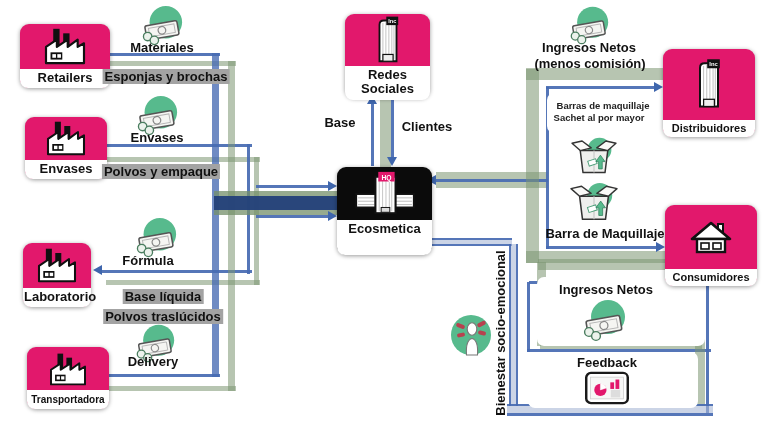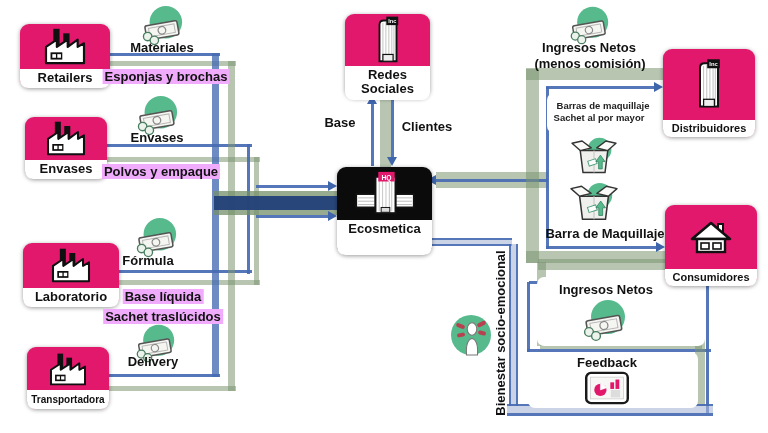--- a/index.html
+++ b/index.html
@@ -25,21 +25,21 @@
   .node.black{background:#0b0b0b;}
   .node .icon-area{flex:1;display:flex;align-items:center;justify-content:center;}
   .node .plate{background:#fff;border-radius:0 0 8px 8px;text-align:center;font-weight:bold;
                font-size:13px;padding:2px 1px 3px 1px;line-height:1.1;}
   .node .plate.sm{font-size:10px;padding:4px 0;}
   .node .plate.md{font-size:11px;}
   
   #node-ecosmetica .plate{border-radius:0 0 8px 8px;height:30px;padding-top:2px;}
   .flabel{position:absolute;z-index:4;font-weight:bold;font-size:13px;white-space:nowrap;
           transform:translateX(-50%);}
-  .flabel.mask{background:#f0abfc;padding:0 2px;}
+  .flabel.mask{background:#a3a3a3;padding:0 2px;}
   .flabel.small{font-size:9.5px;color:#222;}
   .icon{position:absolute;z-index:4;}
   .vlabel{position:absolute;z-index:4;font-weight:bold;font-size:13px;white-space:nowrap;
           transform:translate(-50%,-50%) rotate(-90deg);}
 </style>
 </head>
 <body>
 
 <div id="canvas">
 
@@ -126,21 +126,21 @@
         <rect x="26" y="7" width="7" height="13" fill="#101010"></rect>
         <path d="M7 40 V22 L19 14 V22 L31 14 V22 L42 14 V22 L49 18 V40 Z" fill="#fff" stroke="#101010" stroke-width="2.4" stroke-linejoin="round"></path>
         <rect x="12" y="28" width="13" height="8" fill="#0f0f0f"></rect>
         <rect x="14" y="30" width="4" height="4" fill="#fff"></rect>
           <rect x="19.5" y="30" width="4" height="4" fill="#fff"></rect>
       </svg>
     </div>
     <div class="plate">Envases</div>
   </div>
 
-  <div class="node" id="node-laboratorio" style="left:23px;top:243px;width:96px;height:64px;">
+  <div class="node" id="node-laboratorio" style="left:23px;top:243px;width:68px;height:64px;">
     <div class="icon-area">
       <svg width="48" height="36" viewBox="0 0 56 42">
         <rect x="15" y="2" width="7" height="18" fill="#101010"></rect>
         <rect x="26" y="7" width="7" height="13" fill="#101010"></rect>
         <path d="M7 40 V22 L19 14 V22 L31 14 V22 L42 14 V22 L49 18 V40 Z" fill="#fff" stroke="#101010" stroke-width="2.4" stroke-linejoin="round"></path>
         <rect x="12" y="28" width="13" height="8" fill="#0f0f0f"></rect>
         <rect x="14" y="30" width="4" height="4" fill="#fff"></rect>
           <rect x="19.5" y="30" width="4" height="4" fill="#fff"></rect>
       </svg>
     </div>
@@ -354,21 +354,21 @@
         <rect x="27.5" y="12" width="4" height="7" fill="var(--pink)"></rect>
         <rect x="33" y="9" width="4" height="10" fill="var(--pink)"></rect>
       </svg></div>
 
   <div class="flabel" style="left:162px;top:40px;">Materiales</div>
   <div class="flabel mask" style="left:166px;top:69px;">Esponjas y brochas</div>
   <div class="flabel" style="left:157px;top:130px;">Envases</div>
   <div class="flabel mask" style="left:161px;top:164px;">Polvos y empaque</div>
   <div class="flabel" style="left:148px;top:253px;">Fórmula</div>
   <div class="flabel mask" style="left:163px;top:289px;">Base líquida</div>
-  <div class="flabel mask" style="left:163px;top:309px;">Sachet traslúcidos</div>
+  <div class="flabel mask" style="left:163px;top:309px;">Polvos traslúcidos</div>
   <div class="flabel" style="left:153px;top:354px;">Delivery</div>
   <div class="flabel" style="left:340px;top:115px;">Base</div>
   <div class="flabel" style="left:427px;top:119px;">Clientes</div>
   <div class="flabel" style="left:589px;top:40px;">Ingresos Netos</div>
   <div class="flabel" style="left:590px;top:56px;">(menos comisión)</div>
   <div class="flabel small" style="left:603px;top:100px;">Barras de maquillaje</div>
   <div class="flabel small" style="left:599px;top:112px;">Sachet al por mayor</div>
   <div class="flabel" style="left:605px;top:226px;">Barra de Maquillaje</div>
   <div class="flabel" style="left:606px;top:282px;">Ingresos Netos</div>
   <div class="flabel" style="left:607px;top:355px;">Feedback</div>

